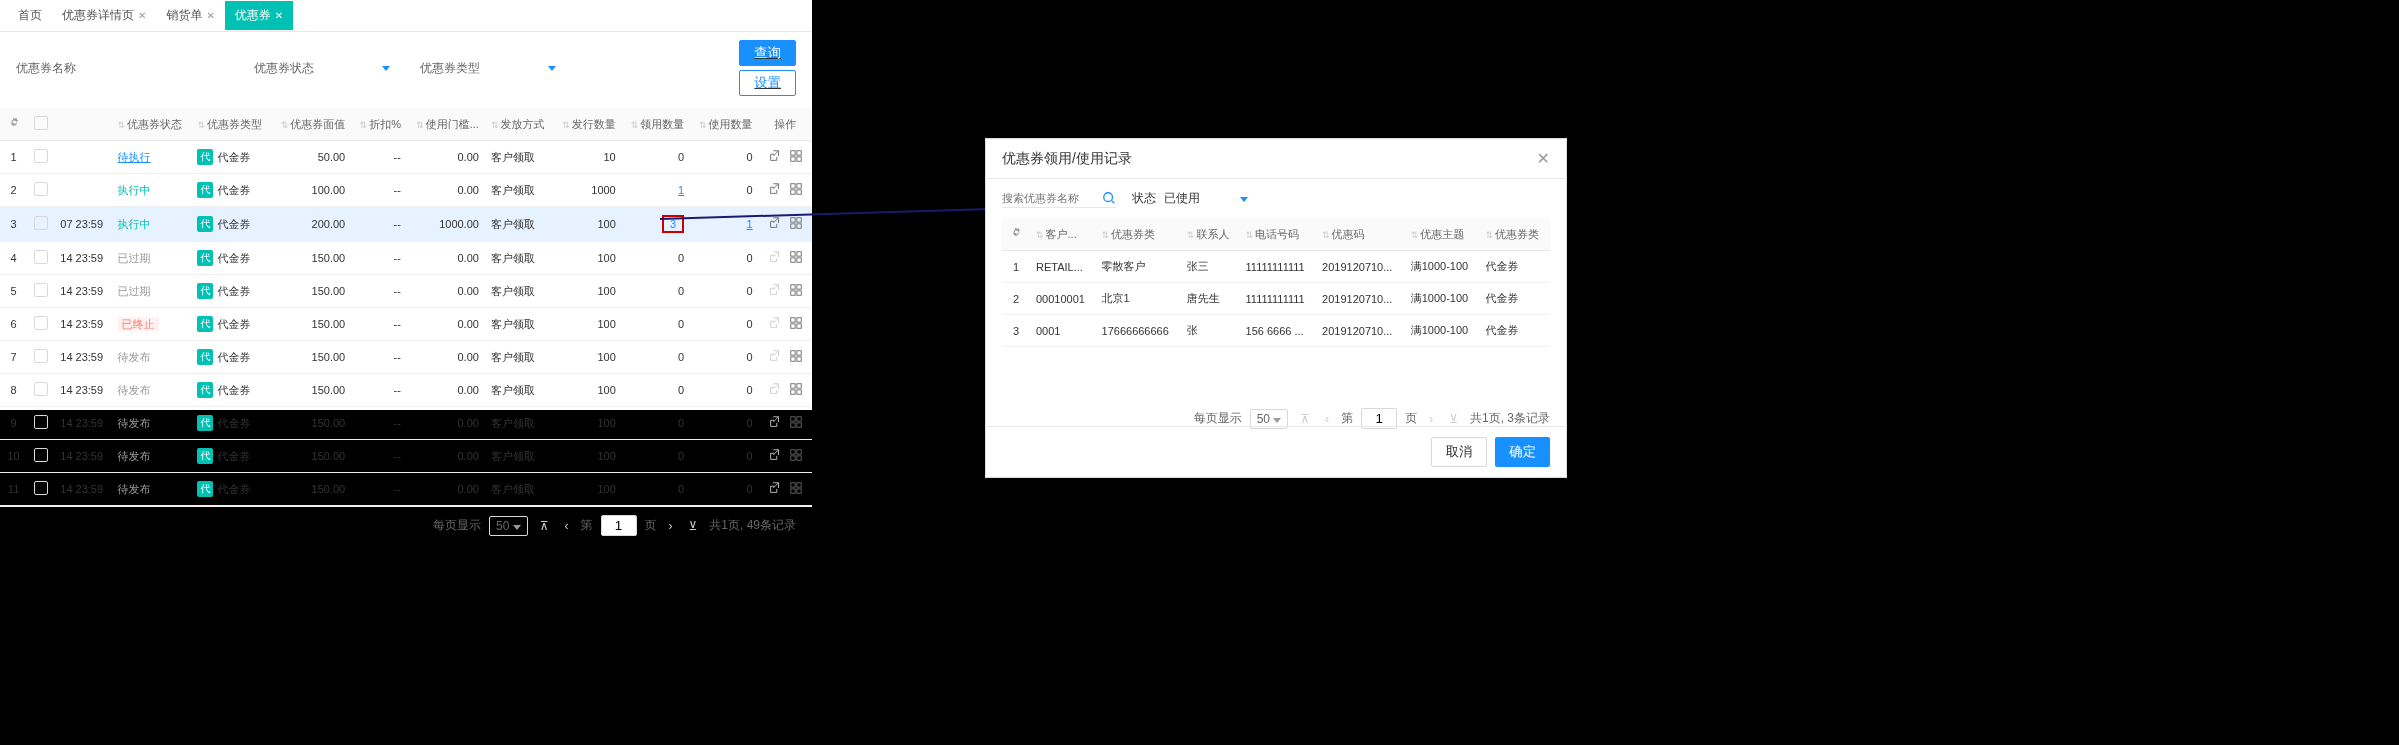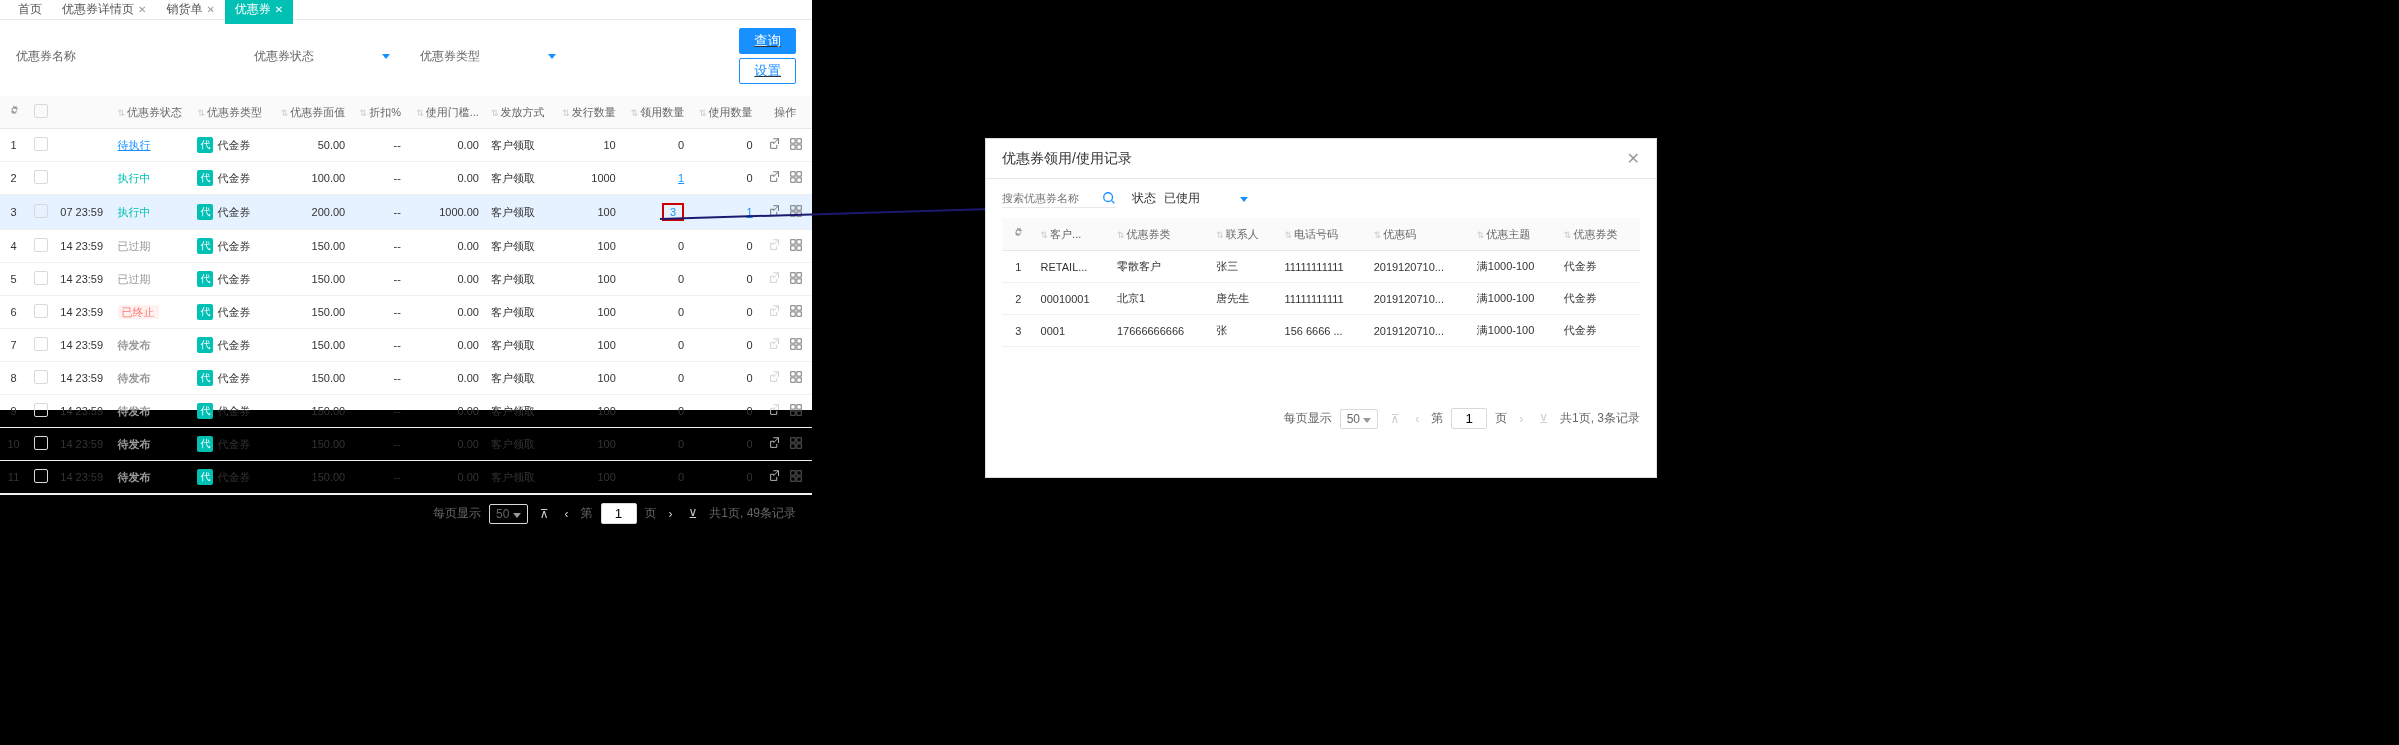--- a/index.html
+++ b/index.html
@@ -1,21 +1,21 @@
 <!DOCTYPE html>
 <html><head>
   <meta charset="utf-8">
   <style>
     * { margin: 0; padding: 0; box-sizing: border-box; }
     body { font-family: -apple-system, "Helvetica Neue", Arial, sans-serif; font-size: 12px; background: #000; color: #333; width: 2399px; height: 745px; position: relative; }
     
     .main-panel { position: absolute; left: 0; top: 0; width: 812px; height: 410px; background: #fff; }
-    .side-panel { position: absolute; left: 985px; top: 138px; width: 672px; height: 340px; background: #fff; border: 1px solid #ddd; }
-    
-    .tabs { display: flex; border-bottom: 1px solid #e8e8e8; height: 20px; align-items: center; padding: 0 8px; }
+    .side-panel { position: absolute; left: 985px; top: 138px; width: 582px; height: 340px; background: #fff; border: 1px solid #ddd; }
+    
+    .tabs { display: flex; border-bottom: 1px solid #e8e8e8; height: 32px; align-items: center; padding: 0 8px; }
     .tab { padding: 6px 10px; display: flex; align-items: center; gap: 4px; cursor: pointer; color: #555; }
     .tab.active { background: #00c1b3; color: #fff; }
     .tab-close { font-size: 10px; color: #999; }
     .tab.active .tab-close { color: #fff; }
     
     .list-header { display: flex; justify-content: space-between; align-items: center; padding: 12px 16px; }
     .list-header h2 { font-size: 16px; font-weight: 600; }
     .list-header-actions { display: flex; gap: 8px; align-items: center; }
     .btn-link { color: #999; background: none; border: none; cursor: pointer; padding: 4px 8px; display: flex; align-items: center; gap: 4px; }
     .btn-primary { background: #1890ff; color: #fff; border: none; padding: 4px 10px; border-radius: 2px; cursor: pointer; }
@@ -39,21 +39,21 @@
     .cell-right { text-align: right; }
     .cell-center { text-align: center; }
     .cell-highlight-box { display: inline-block; border: 2px solid #c00; padding: 1px 6px; color: #1890ff; }
     .cell-link { color: #1890ff; text-decoration: underline; cursor: pointer; }
     
     .status { font-size: 11px; }
     .status-pending { color: #1890ff; text-decoration: underline; }
     .status-running { color: #00c1b3; }
     .status-expired { color: #999; }
     .status-terminated { color: #ff7875; background: #fff1f0; padding: 1px 4px; border-radius: 2px; text-align: center; }
-    .status-draft { color: #999; font-weight: bold; }
+    .status-draft { color: #999; }
     
     .type-badge { display: inline-flex; align-items: center; gap: 4px; }
     .type-icon { display: inline-block; width: 16px; height: 16px; background: #00c1b3; color: #fff; border-radius: 2px; text-align: center; line-height: 16px; font-size: 10px; }
     
     .checkbox { width: 14px; height: 14px; border: 1px solid #d9d9d9; border-radius: 2px; display: inline-block; }
     .gear-icon { width: 14px; height: 14px; display: inline-block; }
     .action-icon { width: 14px; height: 14px; display: inline-block; color: #666; cursor: pointer; margin: 0 2px; }
     .action-icon.disabled { color: #ccc; cursor: not-allowed; }
     
     .pagination { display: flex; justify-content: flex-end; align-items: center; gap: 8px; padding: 8px 16px; border-top: 1px solid #f0f0f0; color: #666; }
@@ -517,13 +517,17 @@
     <span class="page-select"><span>50</span> <span class="chevron-down" style="border-top-color:#999"></span></span>
     <span class="page-nav">⊼</span>
     <span class="page-nav">‹</span>
     <span>第</span>
     <input class="page-input" value="1" style="">
     <span>页</span>
     <span class="page-nav">›</span>
     <span class="page-nav">⊻</span>
     <span>共1页, 3条记录</span>
   </div>
+  <div class="modal-footer">
+    <button class="btn-default">取消</button>
+    <button class="btn-confirm">确定</button>
+  </div>
 </div>
 
 </body></html>

